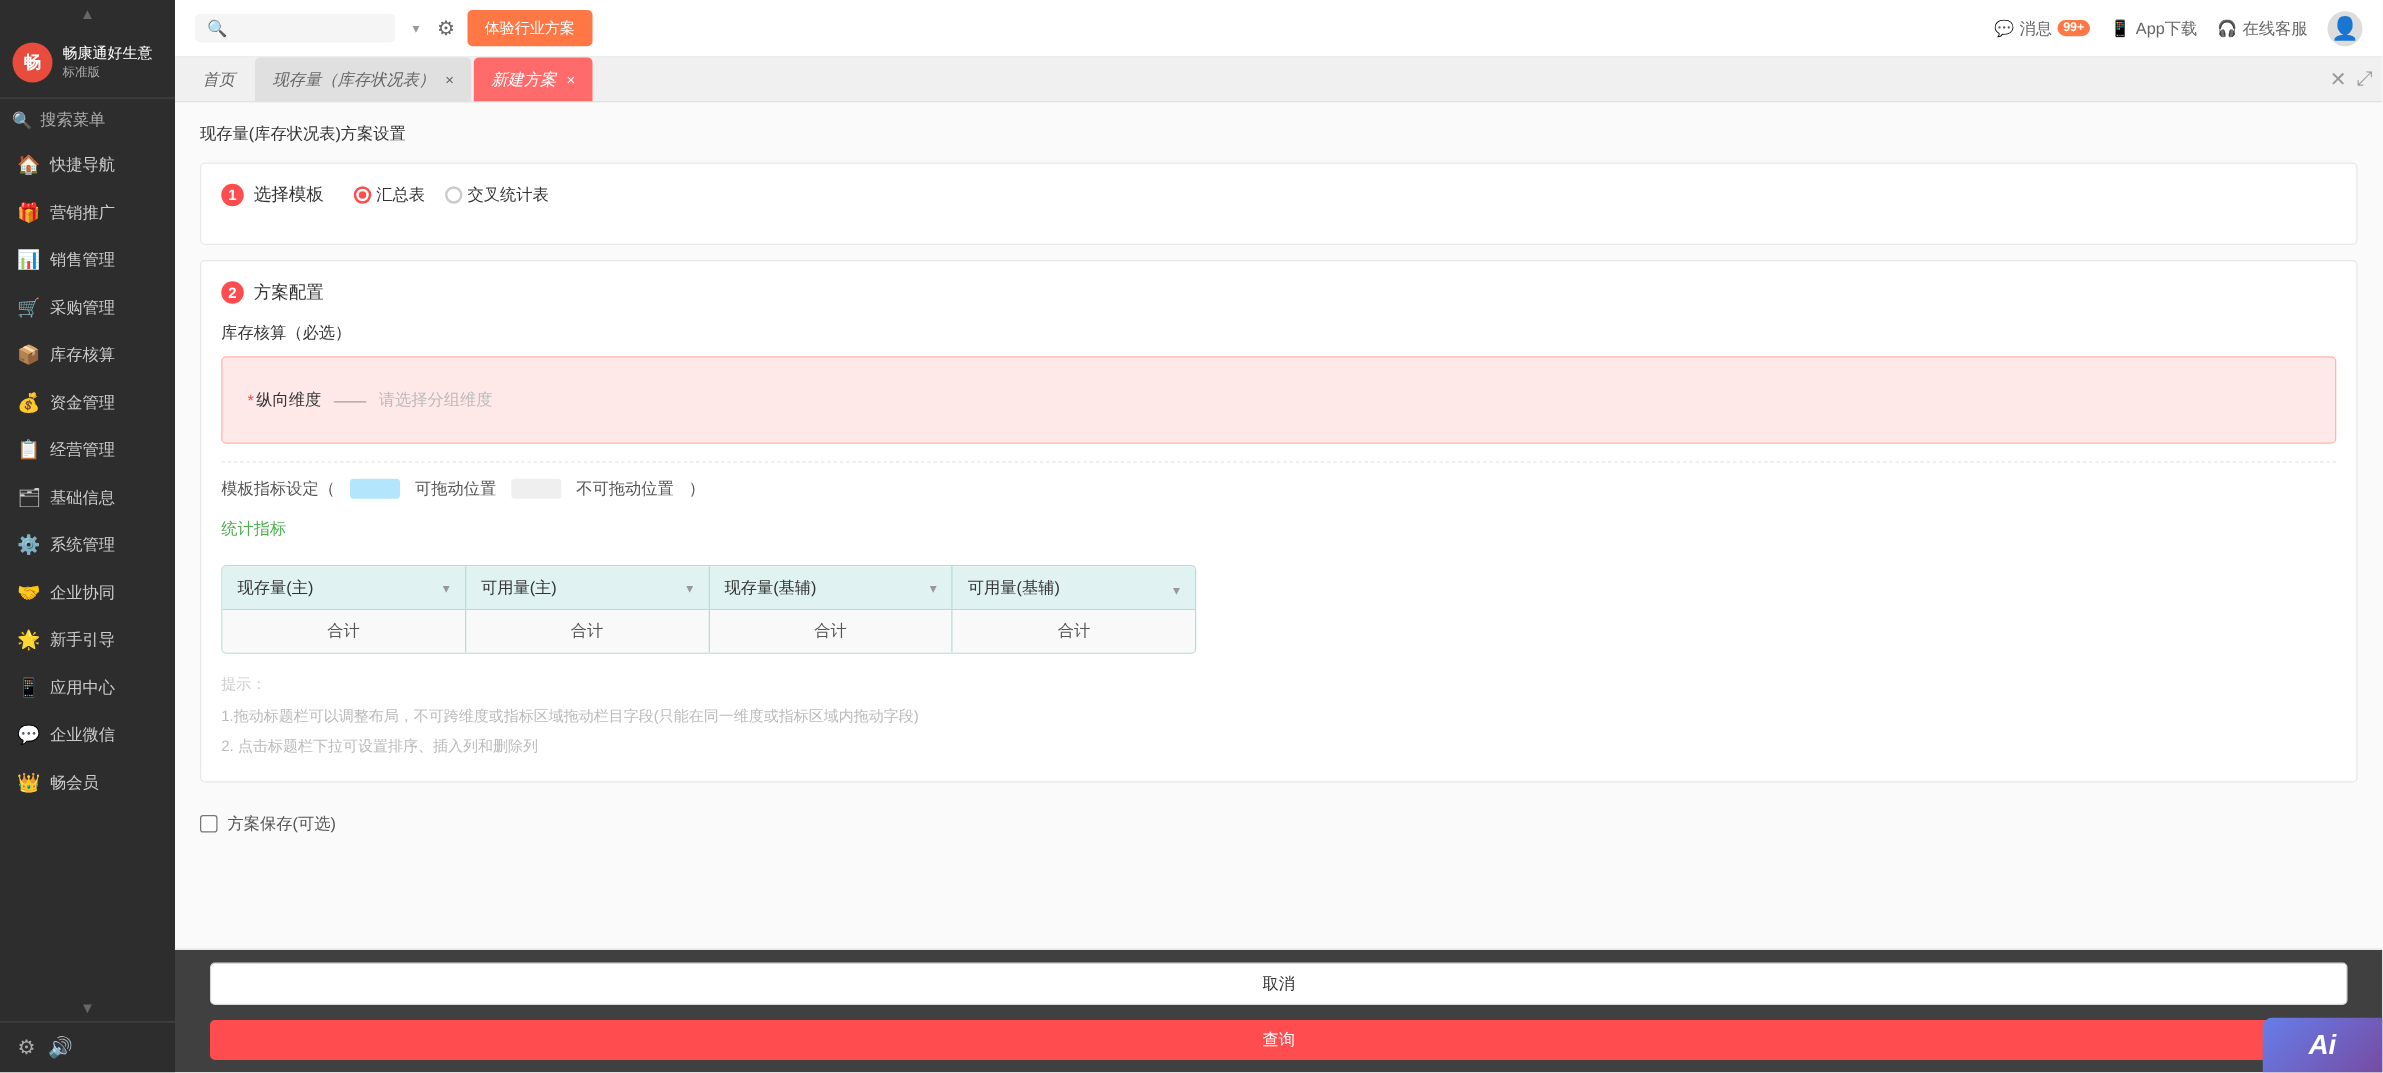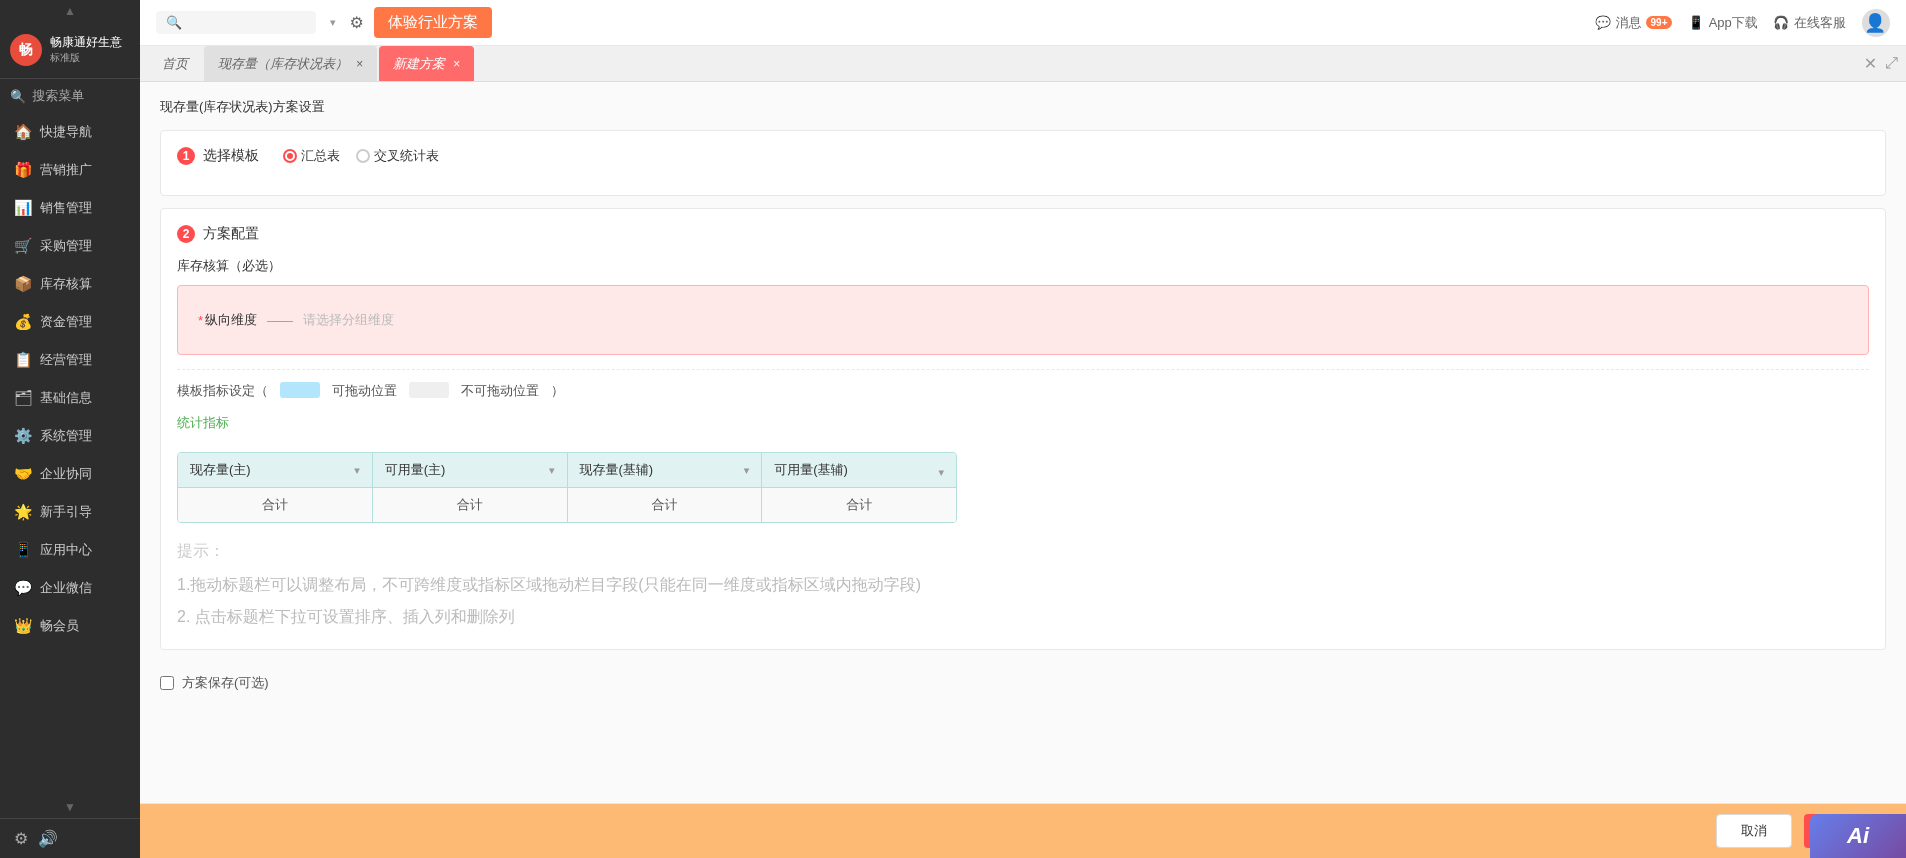--- a/index.html
+++ b/index.html
@@ -79,21 +79,21 @@
       background: #f5f5f5; border-radius: 4px;
       padding: 4px 10px; color: #999; font-size: 13px;
       width: 160px;
     }
     .topbar-dropdown {
       color: #666; font-size: 13px; cursor: pointer; display: flex; align-items: center; gap: 4px;
     }
     .topbar-settings-icon { font-size: 16px; color: #666; cursor: pointer; margin-left: 4px; }
     .topbar-trial-btn {
       background: #f74; color: white; border: none; border-radius: 4px;
-      padding: 6px 14px; font-size: 15px; cursor: pointer;
+      padding: 6px 14px; font-size: 12px; cursor: pointer;
     }
     .topbar-right {
       margin-left: auto;
       display: flex; align-items: center; gap: 16px;
     }
     .topbar-right-item {
       display: flex; align-items: center; gap: 4px;
       font-size: 13px; color: #666; cursor: pointer;
     }
     .badge {
@@ -190,21 +190,21 @@
       display: flex; align-items: center;
       min-height: 70px;
       margin-bottom: 14px;
     }
     .dimension-required { color: #ff4d4f; margin-right: 2px; }
     .dimension-text { color: #333; font-size: 13px; }
     .dimension-line { color: #999; margin: 0 10px; }
     .dimension-placeholder { color: #bbb; font-size: 13px; }
 
     .template-indicator-row {
-      display: flex; align-items: flex-start; gap: 12px;
+      display: flex; align-items: center; gap: 12px;
       margin-bottom: 14px; font-size: 13px; color: #555;
     }
     .movable-box {
       width: 40px; height: 16px; background: #b3e5fc; border-radius: 3px; display: inline-block;
     }
     .unmovable-box {
       width: 40px; height: 16px; background: #e0e0e0; border-radius: 3px; display: inline-block; opacity: 0.5;
     }
 
     .stats-section { margin-bottom: 8px; }
@@ -236,41 +236,42 @@
     .stats-cell {
       flex: 1;
       padding: 8px 12px;
       border-right: 1px solid #b2dfdb;
       text-align: center;
       font-size: 13px; color: #555;
     }
     .stats-cell:last-child { border-right: none; }
 
     .tips-section {
-      margin-top: 12px; font-size: 16px; color: #bbb;
+      margin-top: 12px; font-size: 12px; color: #bbb;
       line-height: 2;
     }
     .tips-section .tip-title { color: #ccc; margin-bottom: 2px; }
 
     .save-row {
       display: flex; align-items: center; gap: 8px;
       padding: 12px 0; font-size: 13px; color: #555;
     }
     .save-checkbox {
       width: 14px; height: 14px; border: 1px solid #bbb;
       cursor: pointer;
     }
 
     
     .footer-bar {
-      background: #fdba74;
+      background: #404040;
       border-top: 1px solid #e8e8e8;
       padding: 10px 28px;
       display: flex; justify-content: flex-end; gap: 12px;
       flex-shrink: 0;
+      flex-direction: column;
     }
     .btn-cancel {
       background: white; border: 1px solid #d9d9d9;
       padding: 7px 24px; border-radius: 4px; cursor: pointer;
       font-size: 13px; color: #333;
     }
     .btn-confirm {
       background: #ff4d4f; border: none;
       padding: 7px 24px; border-radius: 4px; cursor: pointer;
       font-size: 13px; color: white;

